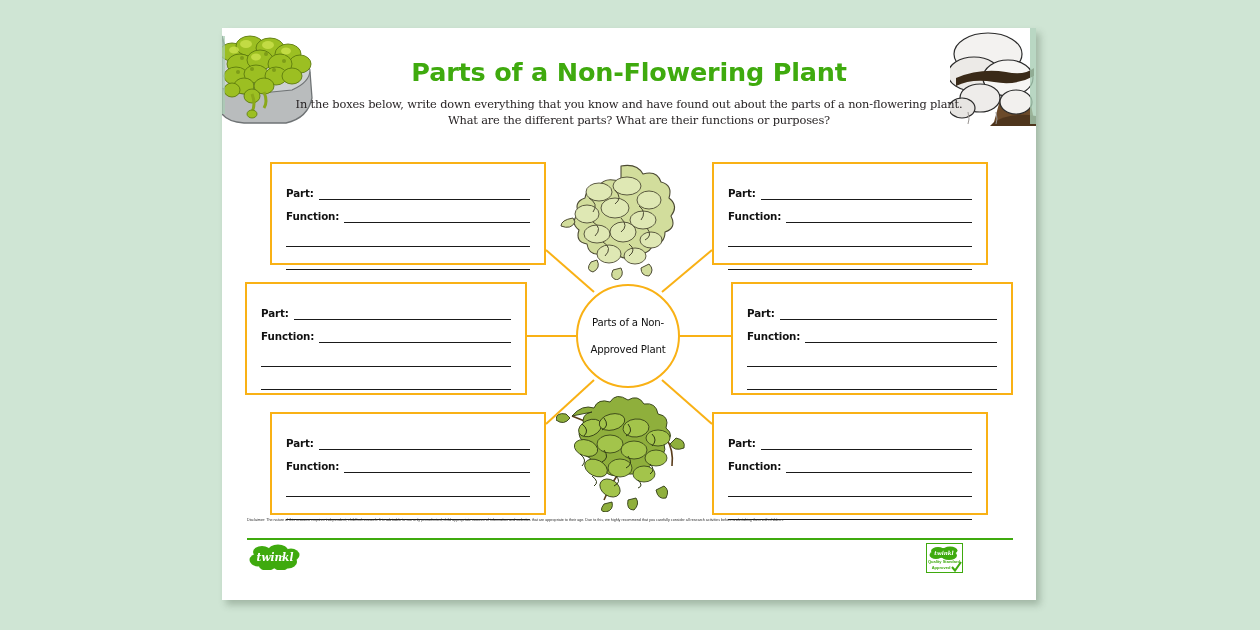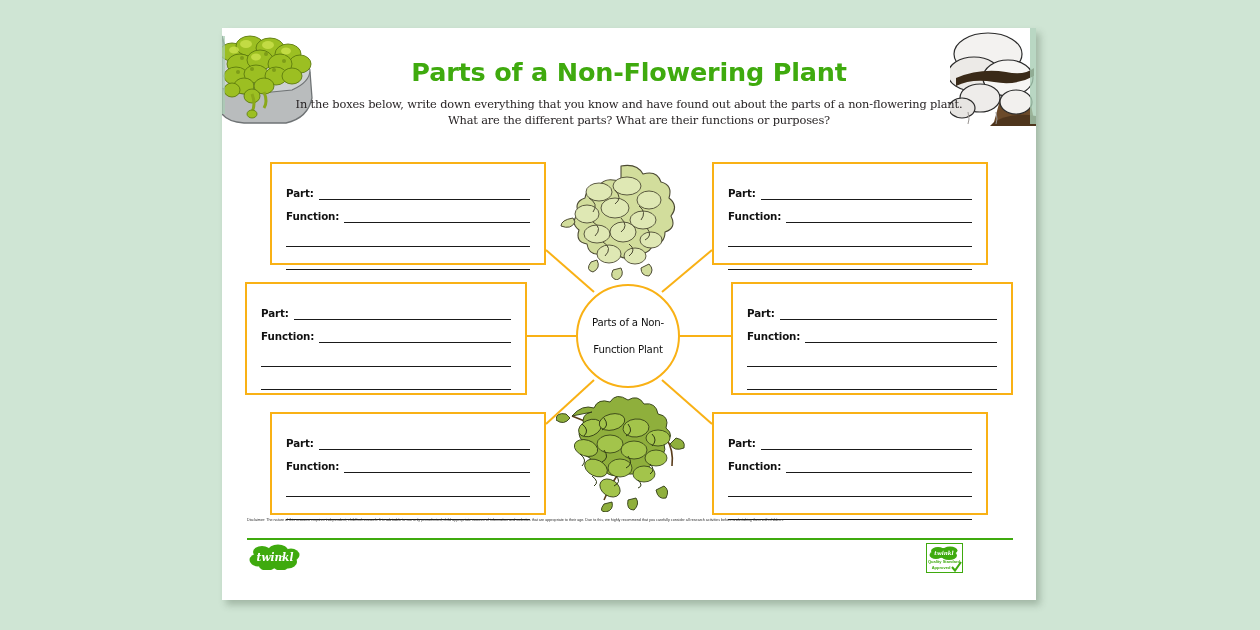--- a/index.html
+++ b/index.html
@@ -269,21 +269,21 @@
           <path d="M120 44 q10 2 8 10 q-10 4-14-4 Z"></path>
           <path d="M48 110 q-6 8 2 8 q8-2 6-10 Z"></path>
           <path d="M72 106 q-2 10 6 10 q6-6 2-12 Z"></path>
           <path d="M100 96 q2 10 10 8 q4-8-2-12 Z"></path>
         </g>
       </svg>
 
       <div id="circle">
         <span>
           <span>Parts of a Non-</span><br>
-          <span>Function Plant</span>
+          <span>Approved Plant</span>
         </span>
       </div>
 
       <div class="box" id="b-tl">
         <div class="row">
           <span class="lbl">Part:</span>
           <span class="ln"></span>
         </div>
         <div class="row">
           <span class="lbl">Function:</span>

